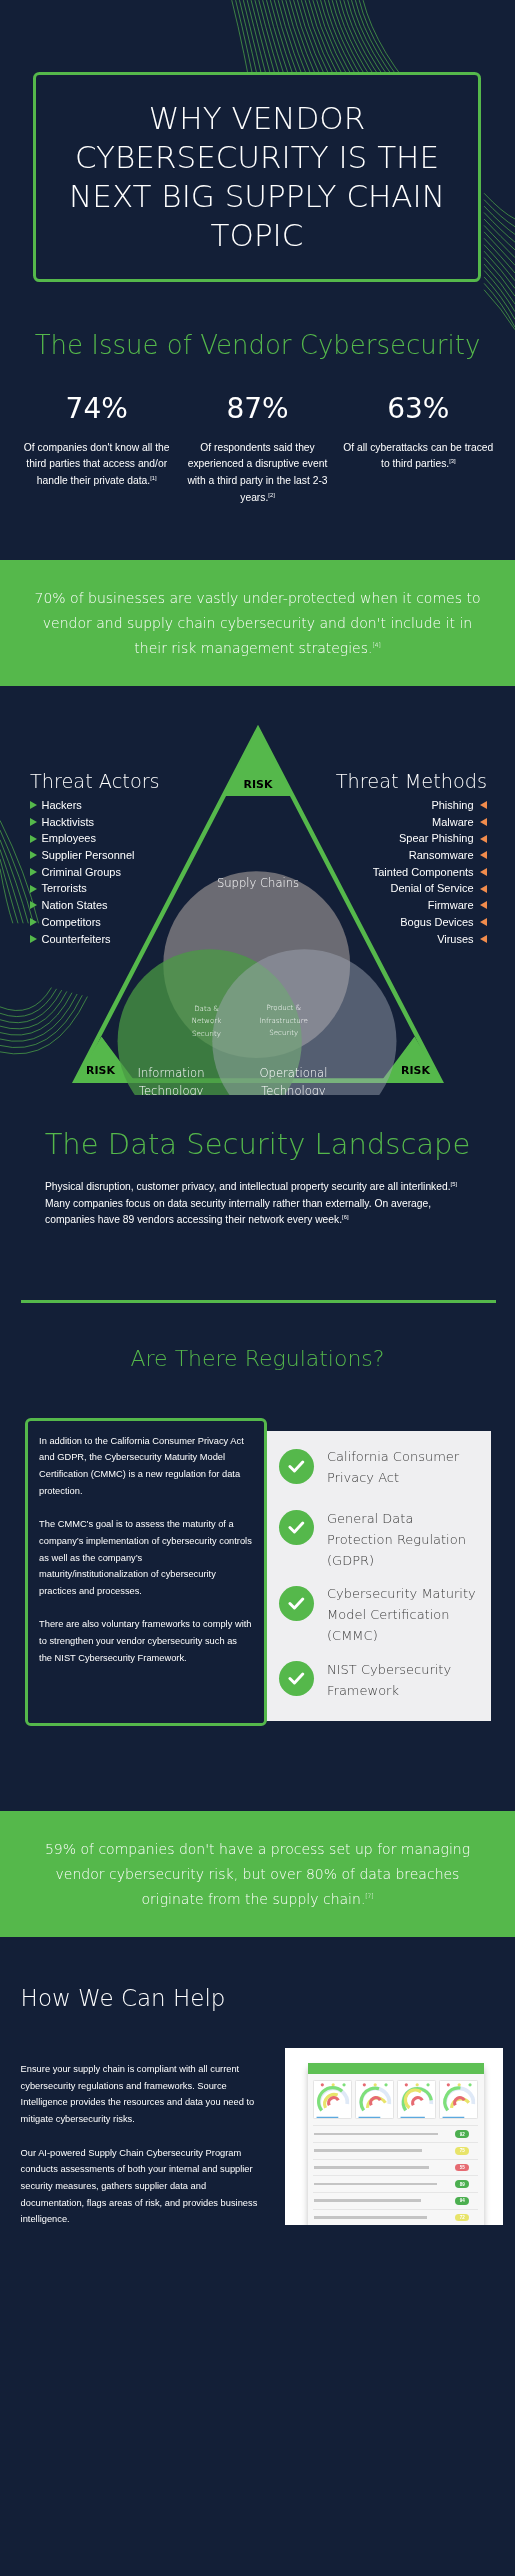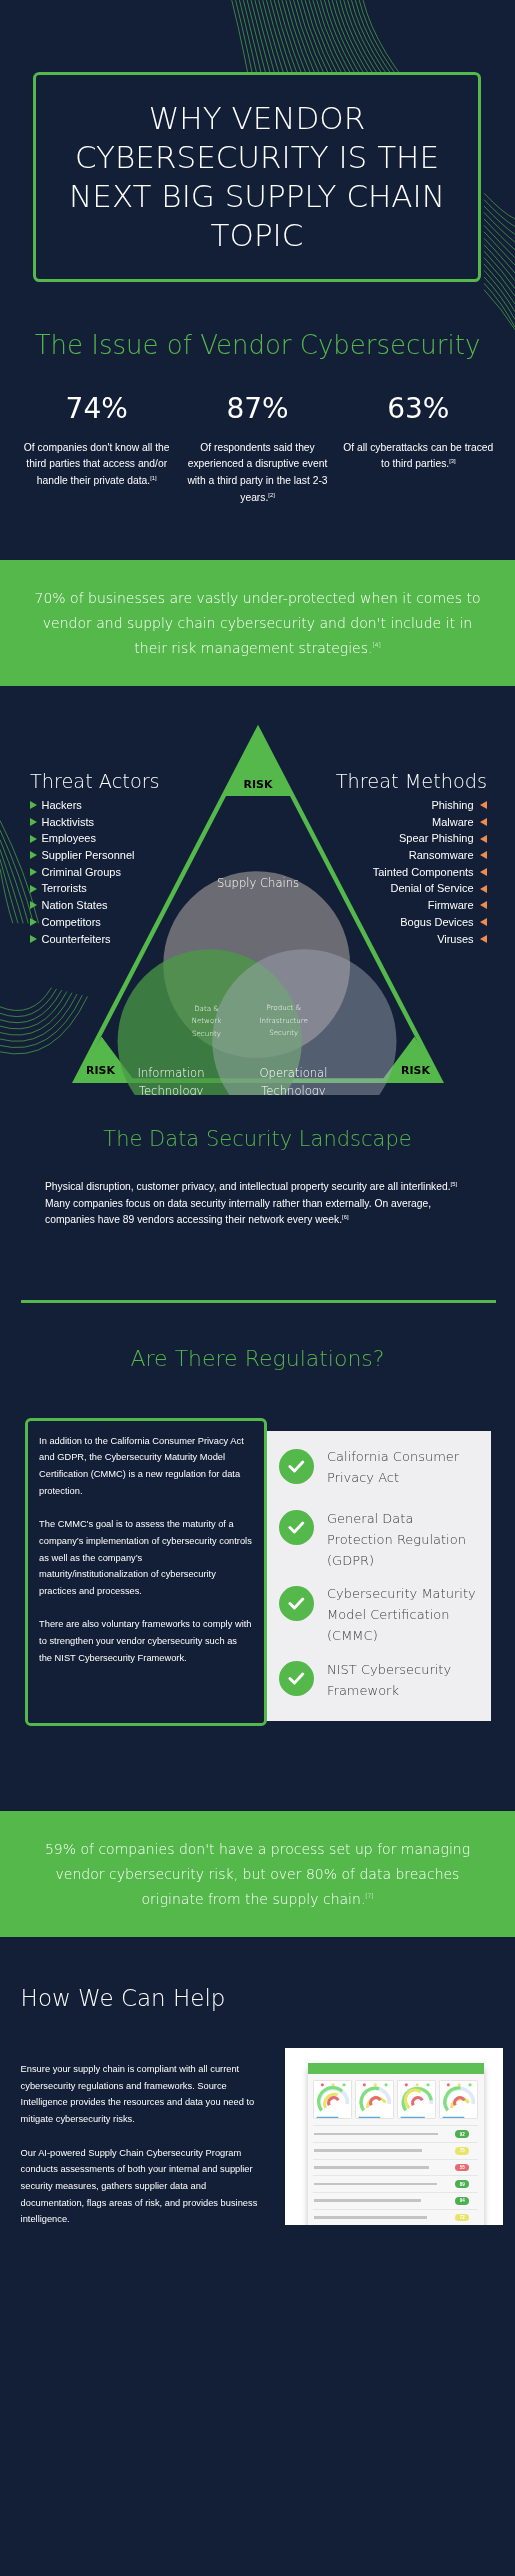--- a/index.html
+++ b/index.html
@@ -34,21 +34,21 @@
   .methods { right: 28px; text-align: right; }
   .threat-list { list-style: none; }
   .threat-list li { font-size: 11px; line-height: 16.7px; color: #ffffff; display: flex; align-items: center; }
   .actors li .tri { width: 0; height: 0; border-top: 4.5px solid transparent; border-bottom: 4.5px solid transparent; border-left: 7.7px solid #55b84b; margin-right: 4.5px; }
   .methods .threat-list li { justify-content: flex-end; }
   .methods li .tri { width: 0; height: 0; border-top: 4.5px solid transparent; border-bottom: 4.5px solid transparent; border-right: 7.7px solid #f28c4c; margin-left: 6.4px; }
 
   .risk-svg { left: 39px; top: 721px; }
   .risk-label { font-family: "DejaVu Sans", sans-serif; font-size: 17px; color: #ffffff; font-weight: 600; }
 
-  .h-landscape { top: 1127px; font-size: 21px; }
+  .h-landscape { top: 1127px; font-size: 29px; }
   .landscape-text { left: 45px; top: 1179px; width: 425px; font-size: 10.3px; line-height: 16.7px; color: #ffffff; font-stretch: condensed; }
 
   .divider { left: 20.6px; top: 1300px; width: 475px; height: 2.6px; background: #55b84b; }
   .h-regs { top: 1346px; font-size: 22px; }
 
   .reg-box { left: 24.5px; top: 1418px; width: 242px; height: 308px; border: 3.2px solid #55b84b; border-radius: 5.8px; padding: 11.6px 11.6px 11.6px 11.6px; background: #131f37; z-index: 2; }
   .reg-box p { font-size: 9.3px; line-height: 16.7px; color: #ffffff; margin-bottom: 16.7px; }
   .reg-list { left: 266px; top: 1431px; width: 225px; height: 290px; background: #efeff1; padding: 18px 13px 6.4px 13px; }
   .reg-item { display: flex; align-items: flex-start; margin-bottom: 15px; }
   .check { width: 35px; height: 35px; border-radius: 50%; background: #55b84b; flex: 0 0 35px; display: flex; align-items: center; justify-content: center; margin-right: 13px; margin-top: 0; }

